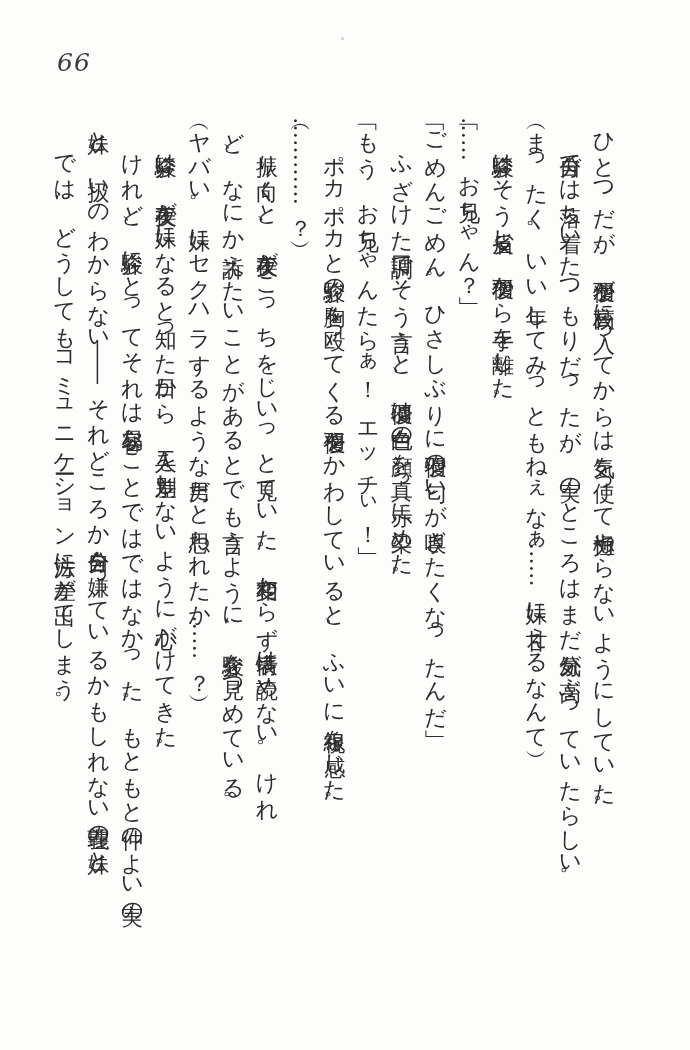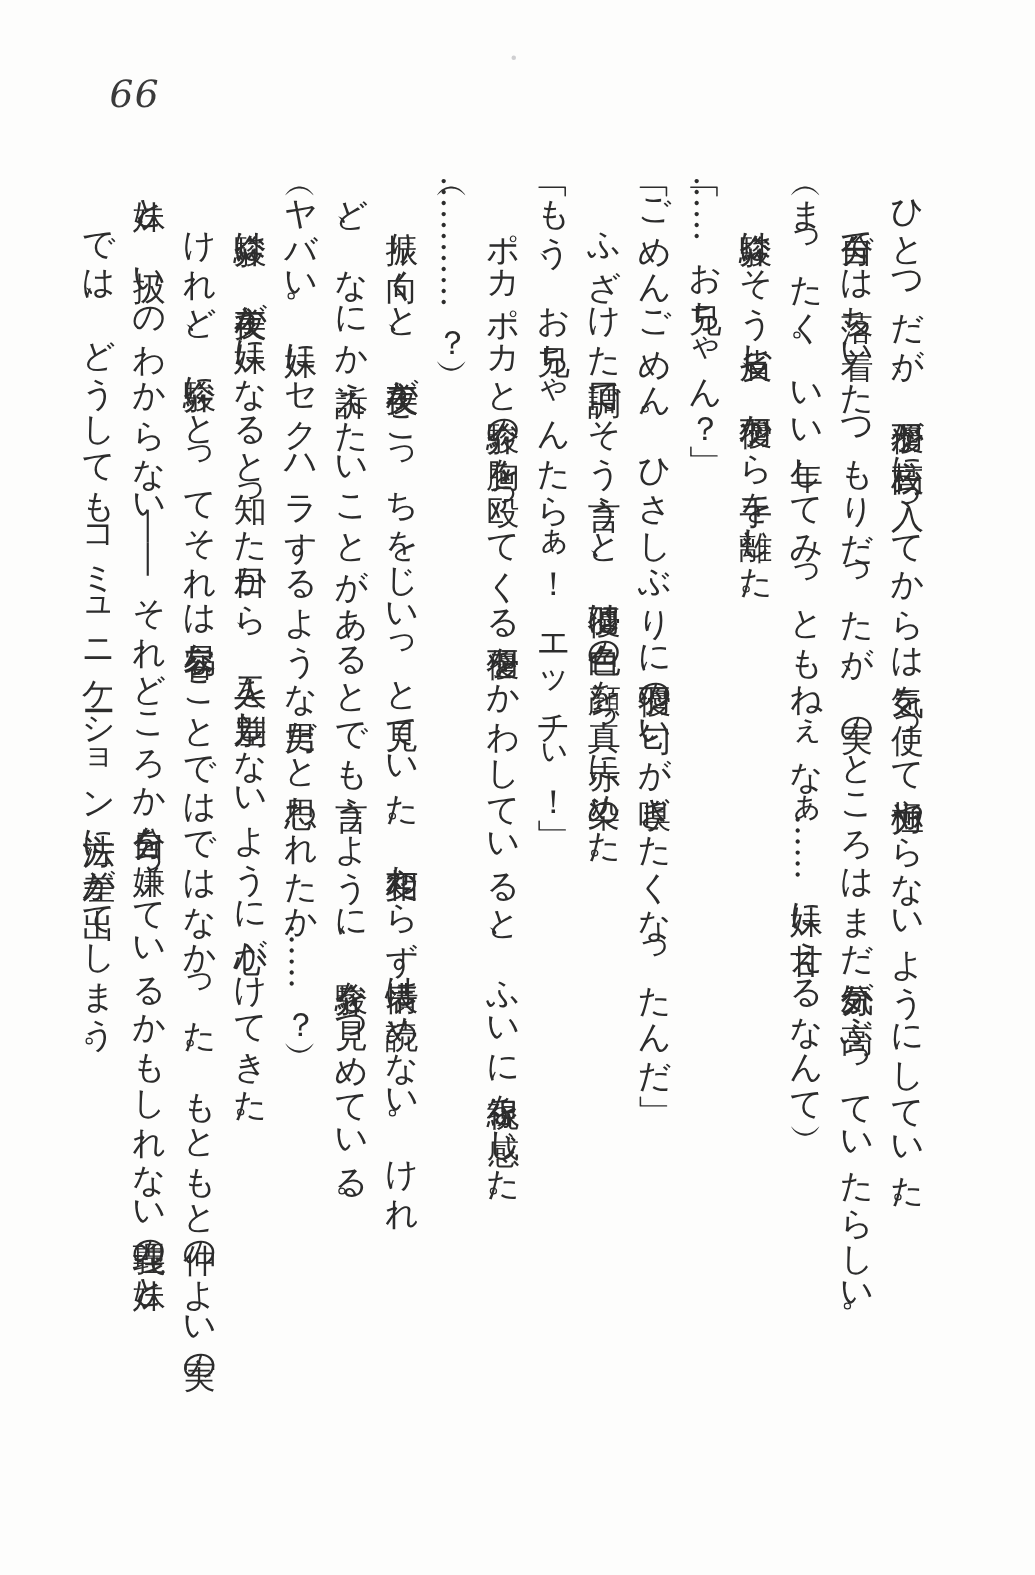--- a/index.html
+++ b/index.html
@@ -19,21 +19,20 @@
   }
   .page-number {
     position: absolute;
     left: 57px;
     top: 48px;
     font-family: "DejaVu Serif", "Liberation Serif", serif;
     font-style: italic;
     font-size: 25px;
     letter-spacing: 1px;
     color: #3a3a3a;
-    margin-left: 16px;
   }
   .scan-speck {
     position: absolute;
     left: 341px;
     top: 37px;
     width: 3px;
     height: 3px;
     border-radius: 50%;
     background: rgba(120,120,130,0.35);
   }

